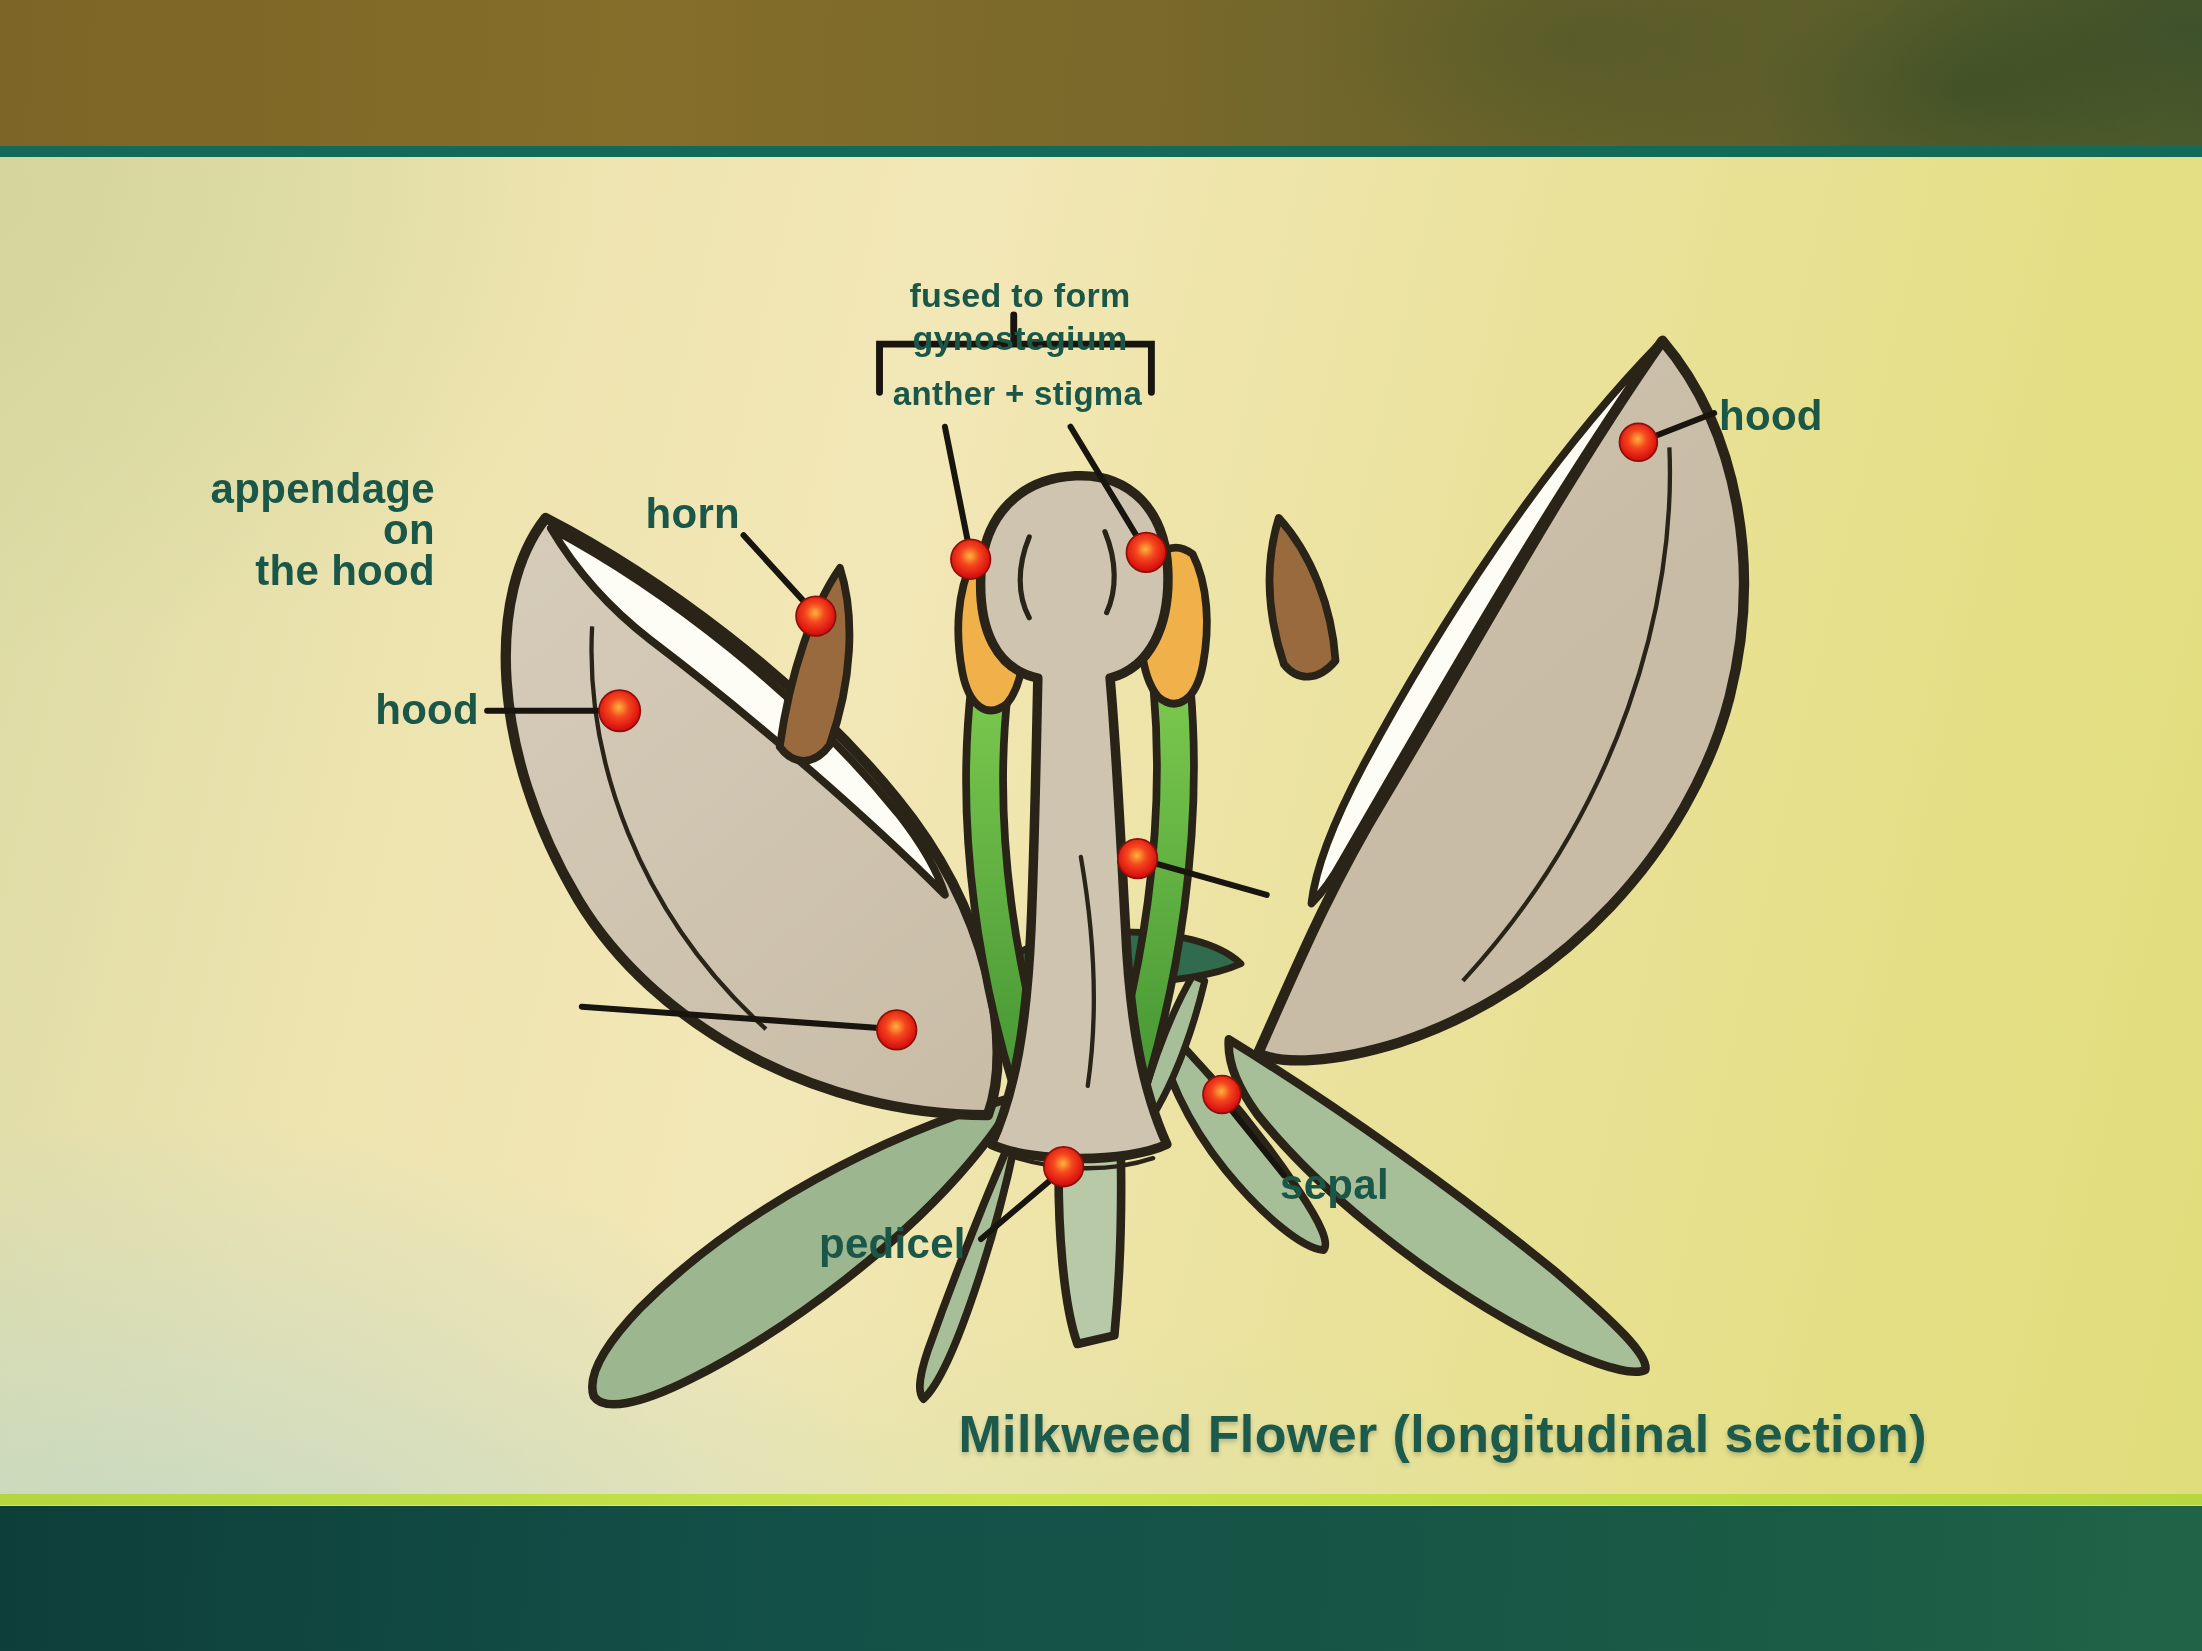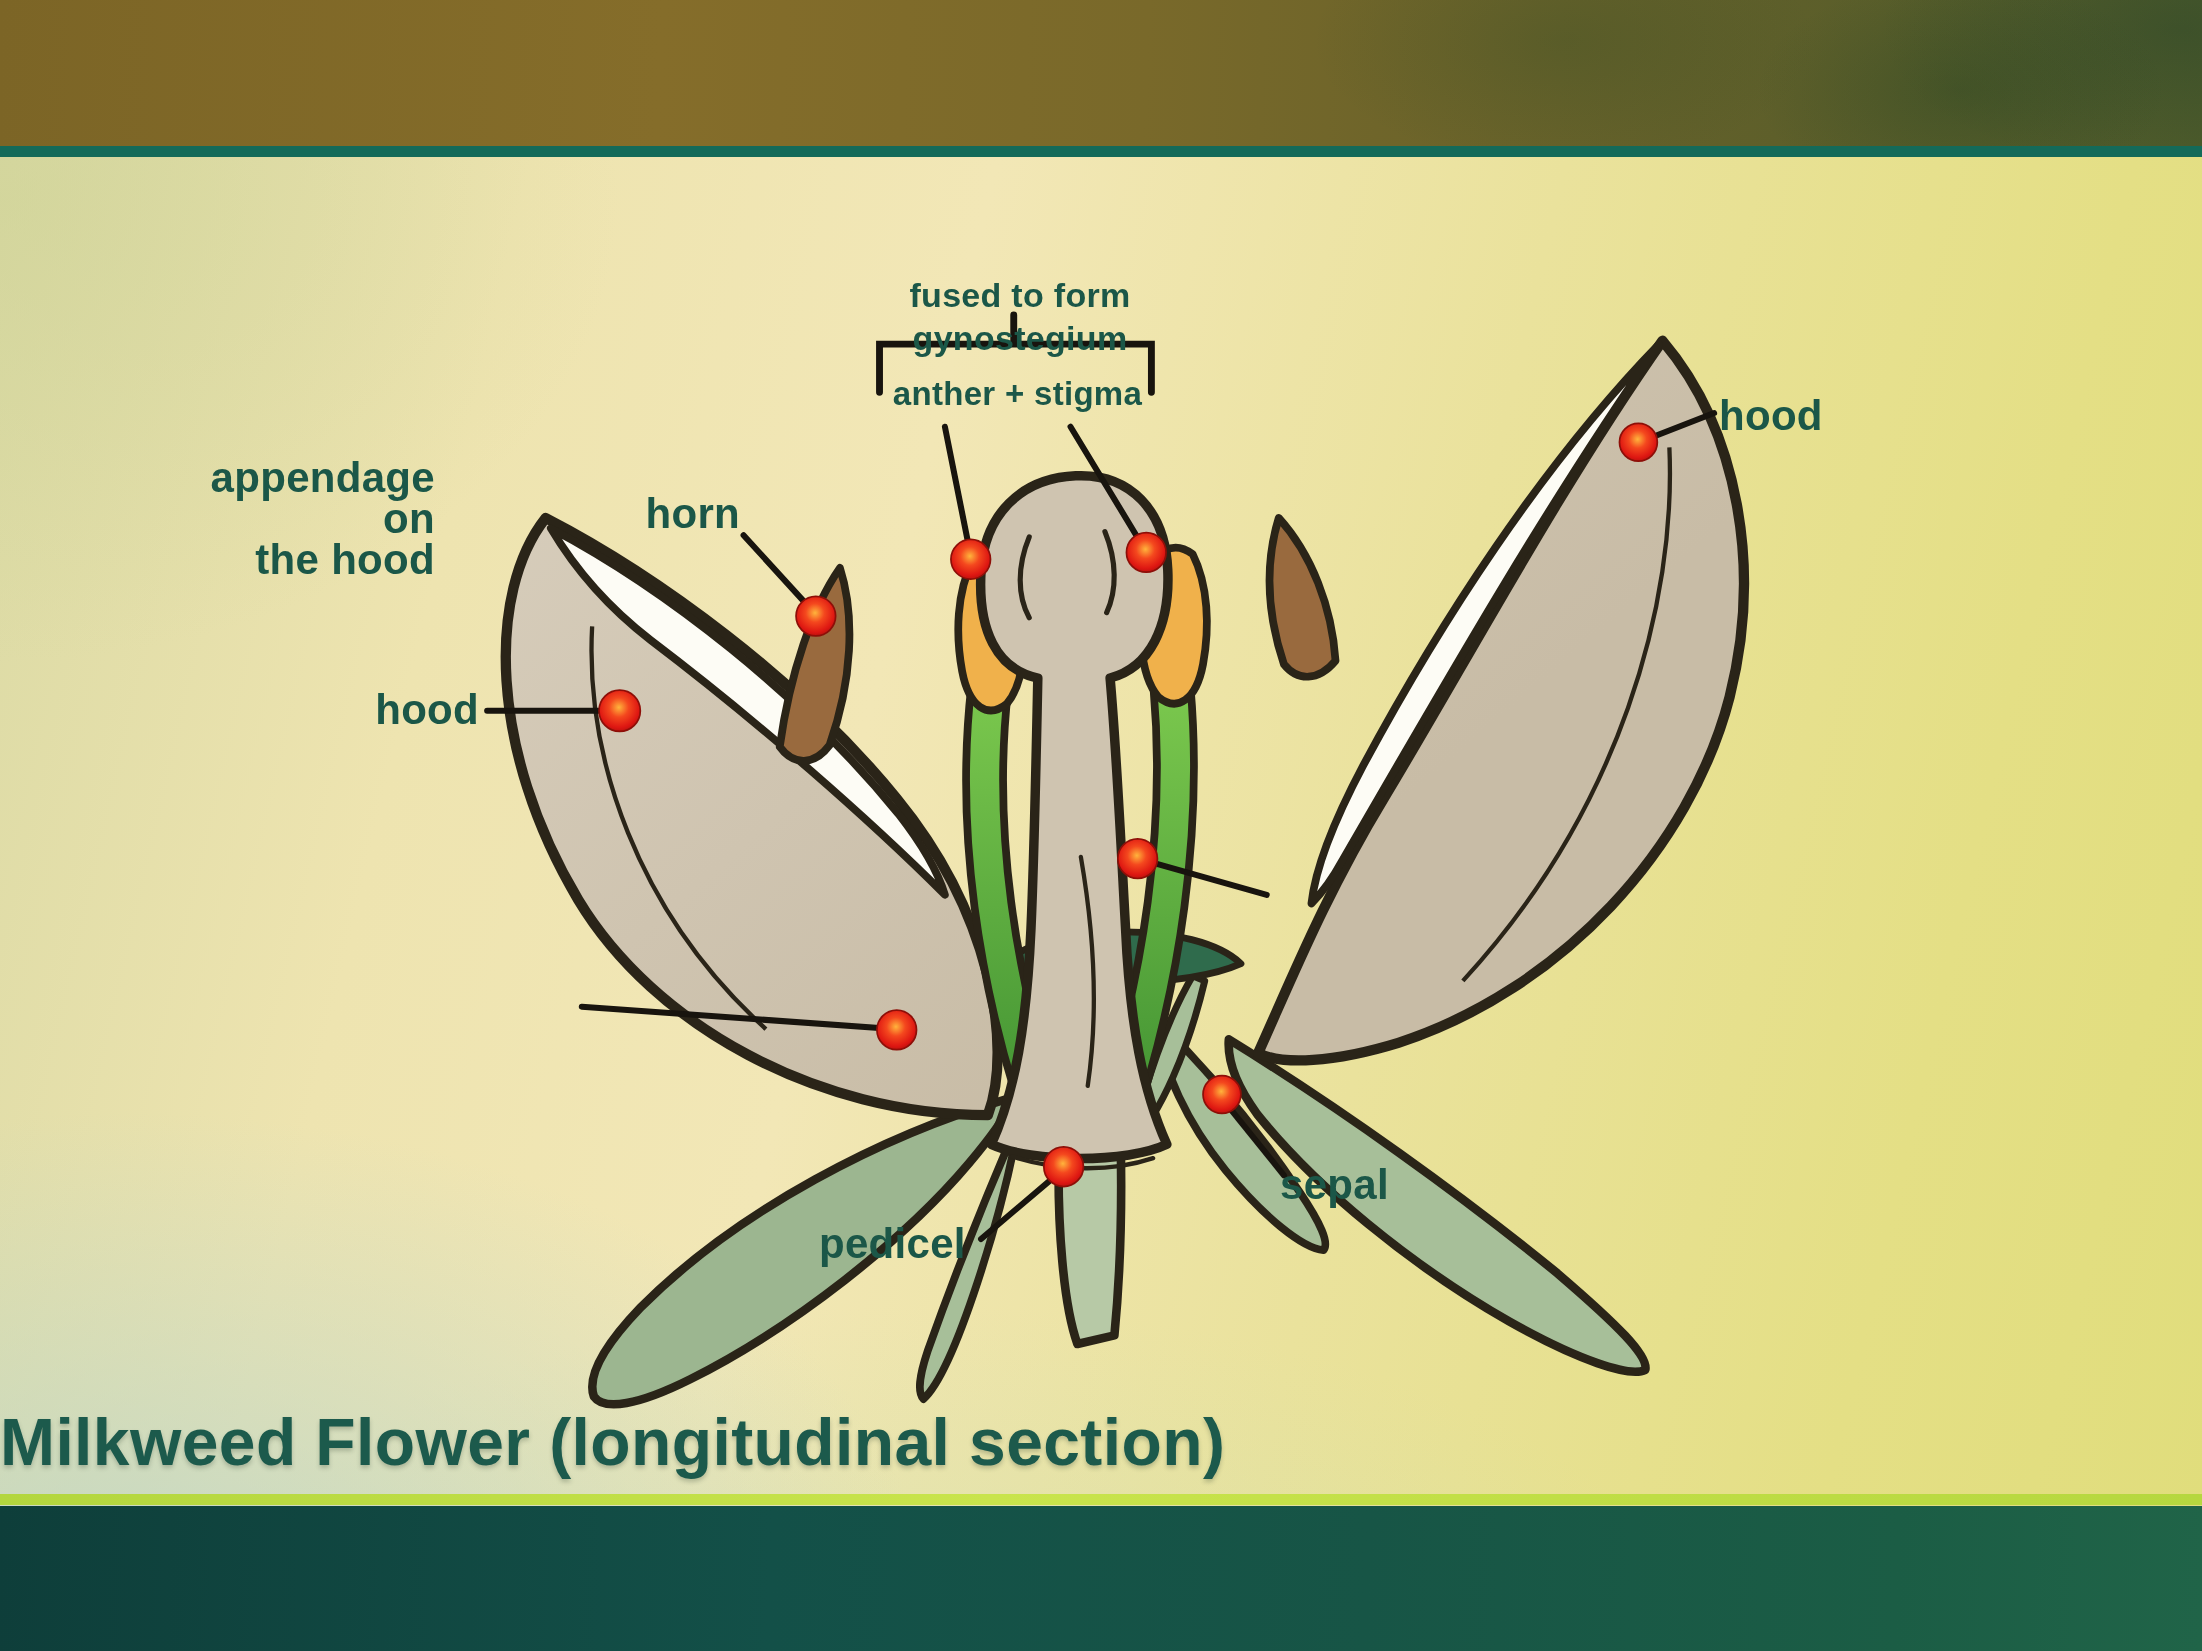--- a/index.html
+++ b/index.html
@@ -30,22 +30,22 @@
     background:linear-gradient(90deg,#b3d63e,#c9e44c 45%,#bfdd45 75%,#b6d73f 100%);}
   .bottom-bar{position:absolute; left:0; top:1506px; width:2203px; height:146px;
     background:linear-gradient(92deg, #0e3e3a 0%, #135048 35%, #175546 62%, #1b5d45 86%, #206448 100%);}
   svg.flower{position:absolute; left:0; top:0;}
   .lbl{
     position:absolute; color:var(--label-text);
     font-weight:700; font-size:42px; line-height:43px; letter-spacing:0.3px;
   }
   .lbl.center{text-align:center;} .lbl.right{text-align:right;} .lbl.left{text-align:left;}
   .caption{
-    position:absolute; left:0; top:1404px; width:1927px; text-align:left;
-    color:var(--title-text); font-weight:700; font-size:66px; letter-spacing:0.4px;
+    position:absolute; left:0; top:1404px; width:1927px; text-align:right;
+    color:var(--title-text); font-weight:700; font-size:52px; letter-spacing:0.4px;
     text-shadow:0 3.4px 4.3px rgba(40,60,45,0.25);
   }
 </style>
 </head>
 <body>
 
 <div class="screen">
 
   <div class="top-bar"></div>
   <div class="top-divider"></div>
@@ -136,21 +136,21 @@
   </div>
 
   <div class="lbl center" style="left:871px; top:372px; width:293px; font-size:33px;">
     <span>anther + stigma</span>
   </div>
 
   <div class="lbl left" style="left:1719px; top:394px;">
     <span>hood</span>
   </div>
 
-  <div class="lbl right" style="left:177px; top:457px; width:258px; line-height:41px;">
+  <div class="lbl right" style="left:177px; top:468px; width:258px; line-height:41px;">
     <div>appendage on</div>
     <div>the hood</div>
   </div>
 
   <div class="lbl right" style="left:602px; top:492px; width:138px;">
     <span>horn</span>
   </div>
 
   <div class="lbl right" style="left:341px; top:688px; width:138px;">
     <span>hood</span>

